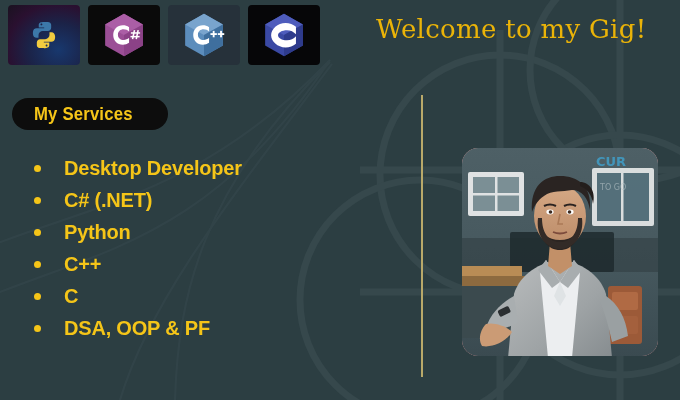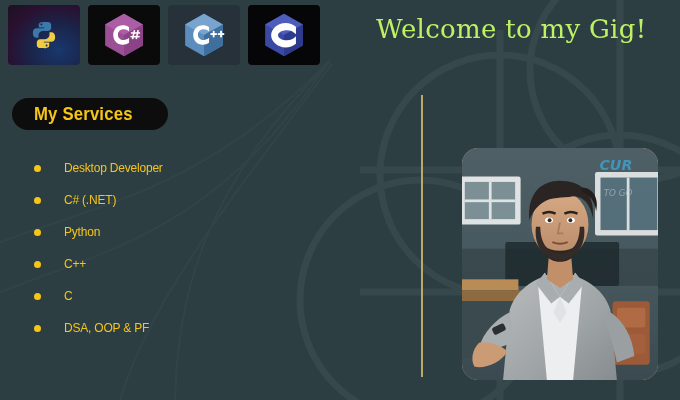--- a/index.html
+++ b/index.html
@@ -78,53 +78,52 @@
     color:#F5C518;
   }
   .bullet {
     width:7px; height:7px;
     border-radius:50%;
     background:#F5C518;
     flex:0 0 auto;
     margin-right:23px;
   }
   .item-text {
-    font-size:12px;
-    font-weight:normal;
+    font-size:20px;
+    font-weight:bold;
     letter-spacing:-.2px;
     white-space:nowrap;
   }
 
   
   .headline {
     position:absolute; left:376px; top:14px;
-    color:#bef264;
+    color:#eab308;
     font-family:"DejaVu Serif", serif;
     font-size:26px;
     font-weight:normal;
     letter-spacing:.3px;
     white-space:nowrap;
   }
 
   .gold-rule {
     position:absolute;
     left:421px; top:95px;
     width:2px; height:282px;
     background:#b9a96a;
   }
 
   
   .portrait {
     position:absolute;
     left:462px; top:148px;
-    width:196px; height:232px;
+    width:196px; height:208px;
     border-radius:16px;
     overflow:hidden;
     background:#fca5a5;
-    font-style:italic;
   }
   .portrait svg { display:block; width:100%; height:100%; }
 </style>
 </head>
 <body>
 
 <div class="canvas">
 
   <div class="bg-deco">
     <svg width="680" height="400" viewBox="0 0 680 400">

